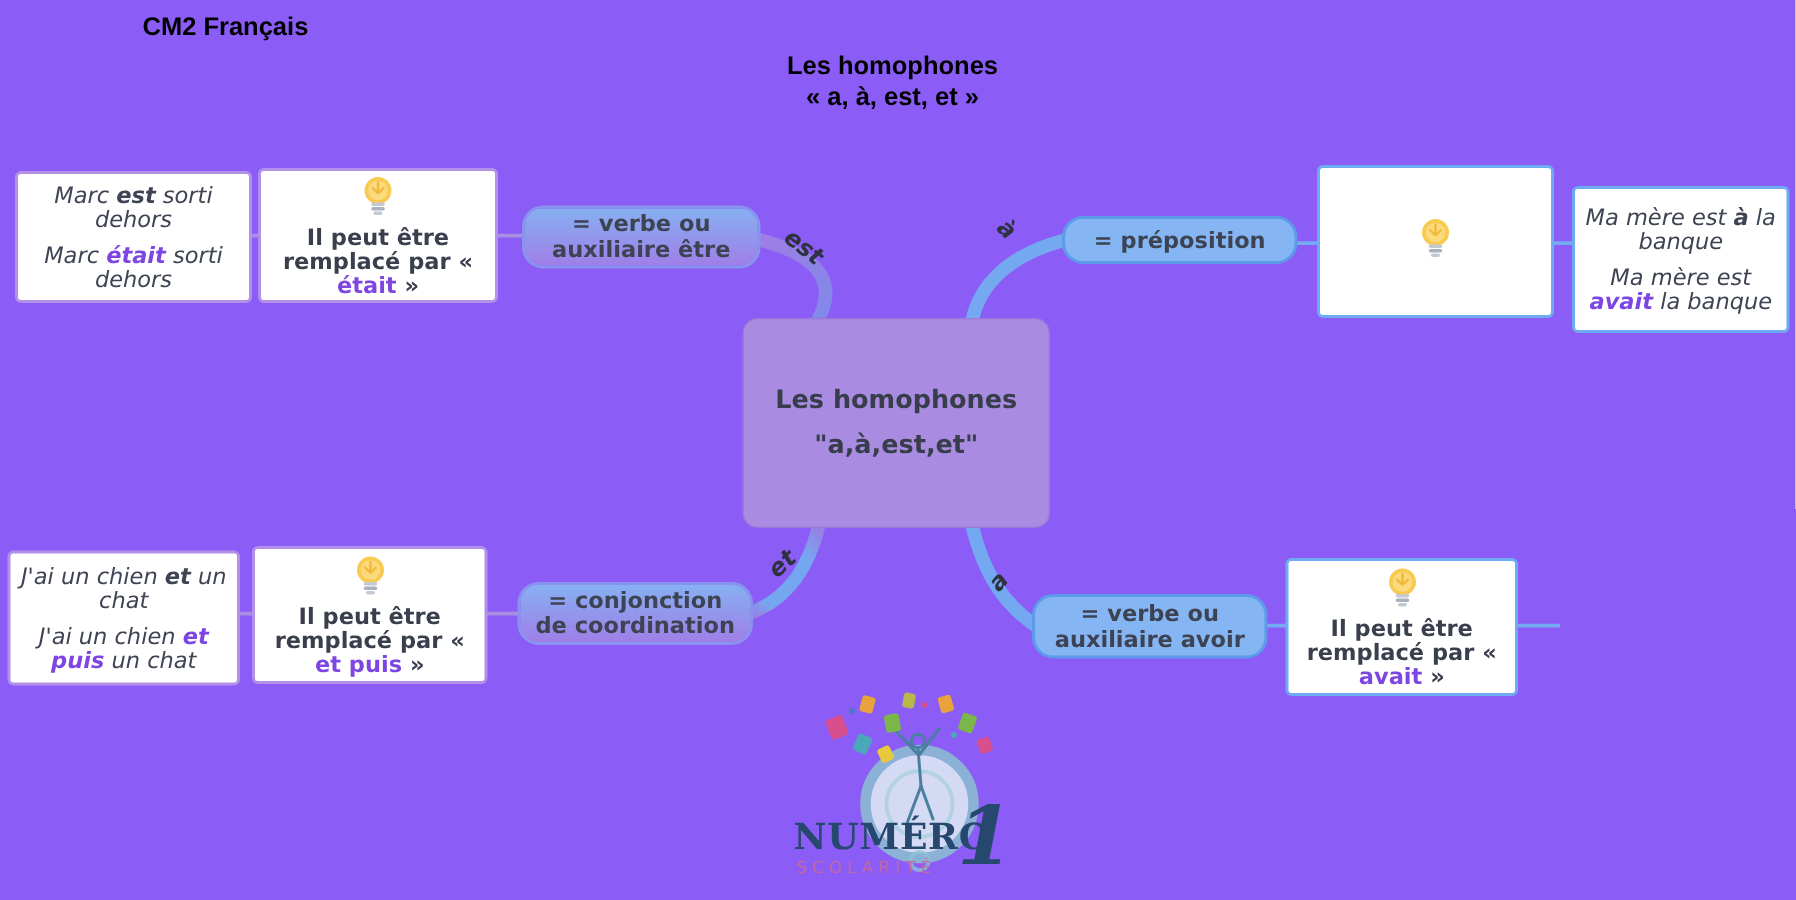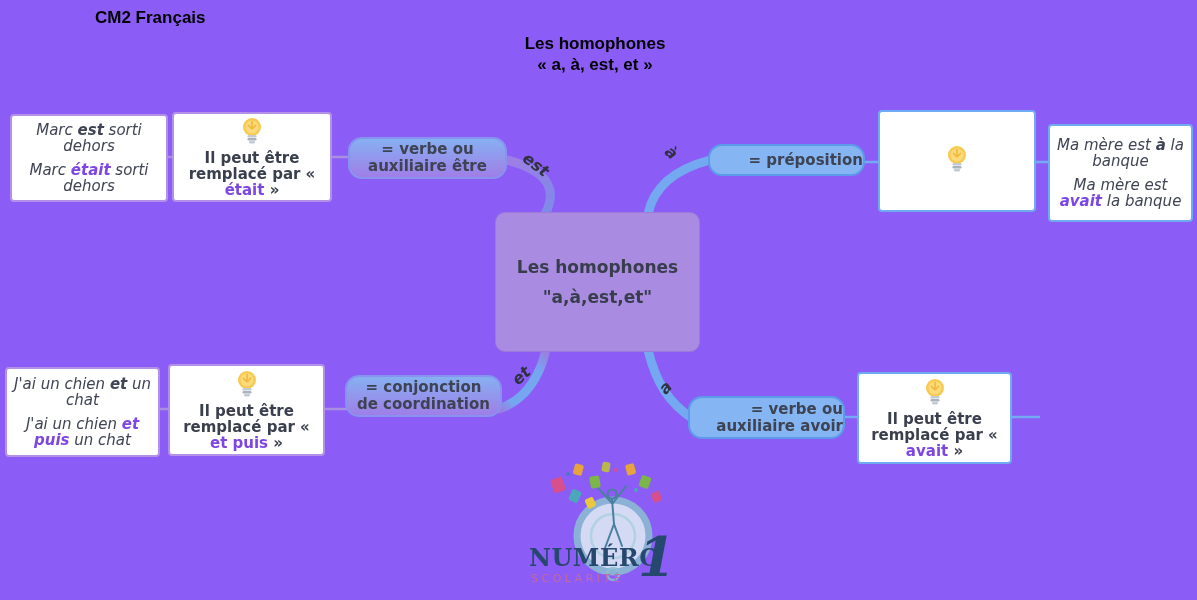--- a/index.html
+++ b/index.html
@@ -17,21 +17,21 @@
   
   .node {
     position:absolute; z-index:2; display:flex; flex-direction:column;
     align-items:center; justify-content:center; text-align:center;
     font-family:"DejaVu Sans","Liberation Sans",sans-serif;
   }
   .cat {
     border-radius:14px; font-weight:bold; color:#3d4352; font-size:15px; line-height:17px;
   }
   .cat-grad { background:linear-gradient(180deg,#86b0f2 0%,#a07ee7 100%); border:2px solid #8793ee; }
-  .cat-blue { background:#85b6f3; border:2px solid #5d9aea;align-items:flex-end; }
+  .cat-blue { background:#85b6f3; border:2px solid #5d9aea; }
   .white-box { background:#ffffff; border-radius:4px; }
   .border-purple { border:2px solid #b491e8; }
   .border-blue { border:2px solid #6fabf2; }
   .tip-text { font-weight:bold; color:#3a3f4d; font-size:15px; line-height:16px; padding:0 6px; }
   .example p { font-style:italic; color:#3f4454; font-size:15px; line-height:16px; margin:4px 0; padding:0 5px; }
   .em { font-weight:bold; }
   .purple { color:#7d46e2; font-weight:bold;margin-top:20px; }
   #center-node {
     left:495px; top:212px; width:205px; height:140px;
     background:#a98ce2; border:1px solid #9d7ad9; border-radius:10px;
@@ -127,21 +127,21 @@
       <rect x="7.5" y="18" width="9" height="2.4" rx="1.2" fill="#c3cad3"></rect>
       <rect x="7.5" y="21" width="9" height="2.4" rx="1.2" fill="#aab2bd"></rect>
       <rect x="9" y="24" width="6" height="2.4" rx="1.2" fill="#c3cad3"></rect>
     </svg>
   </div>
   <div class="node white-box border-blue example" style="left:1048px;top:124px;width:145px;height:98px;justify-content:center;">
     <p><span>Ma mère est </span><span class="em">à</span><span> la banque</span></p>
     <p><span>Ma mère est </span><span class="em purple">avait</span><span> la banque</span></p>
   </div>
 
-  <div class="node cat cat-grad" style="left:345px;top:375px;width:157px;height:42px;">
+  <div class="node cat cat-grad" style="left:345px;top:388px;width:157px;height:42px;">
     <span>= conjonction</span>
     <span>de coordination</span>
   </div>
   <div class="node white-box border-purple" style="left:168px;top:364px;width:157px;height:92px;">
     <svg class="bulb" width="24" height="30" viewBox="0 0 24 30">
       <circle cx="12" cy="10" r="9" fill="#f8ca4f"></circle>
       <circle cx="12" cy="10" r="6.5" fill="#fbda7e"></circle>
       <path d="M12 4 L12 12 M12 12 L8 8 M12 12 L16 8" stroke="#f3b83a" stroke-width="1.6" fill="none"></path>
       <rect x="7.5" y="18" width="9" height="2.4" rx="1.2" fill="#c3cad3"></rect>
       <rect x="7.5" y="21" width="9" height="2.4" rx="1.2" fill="#aab2bd"></rect>

